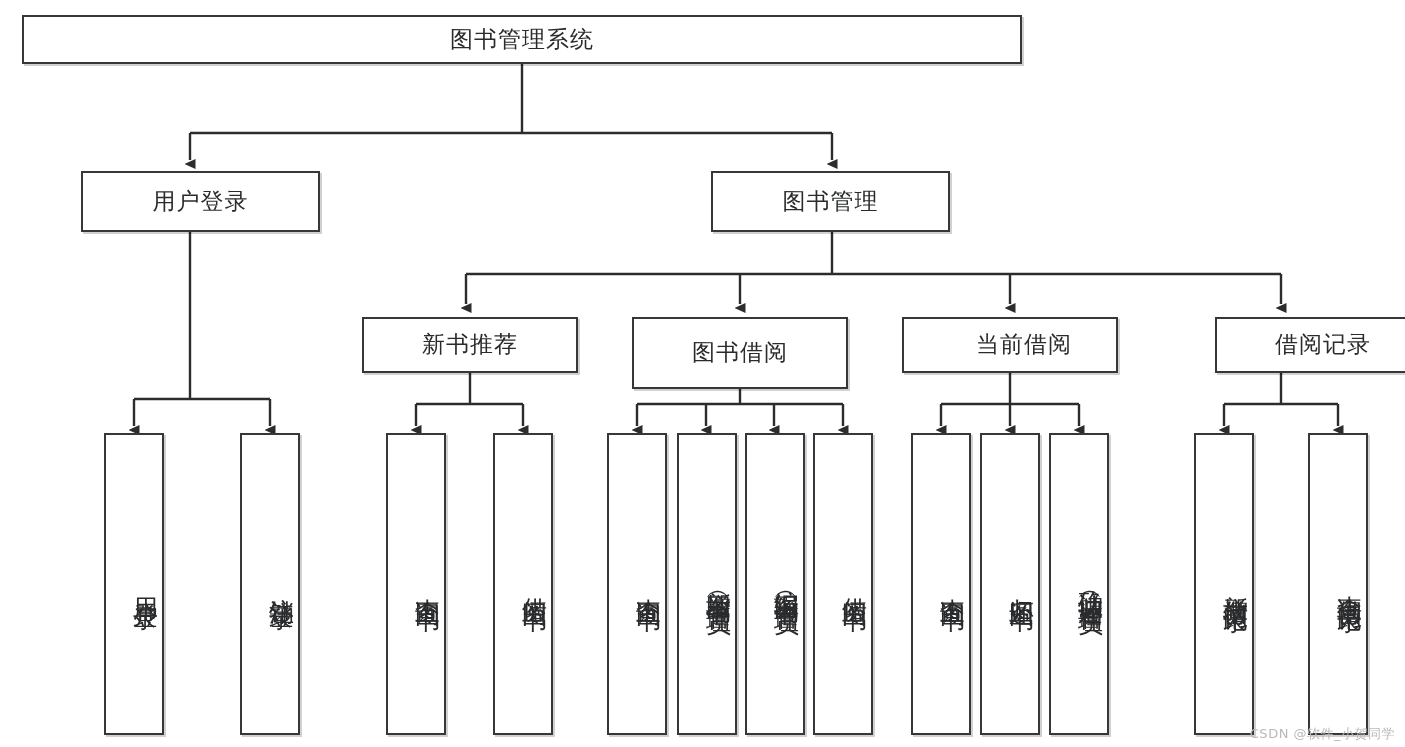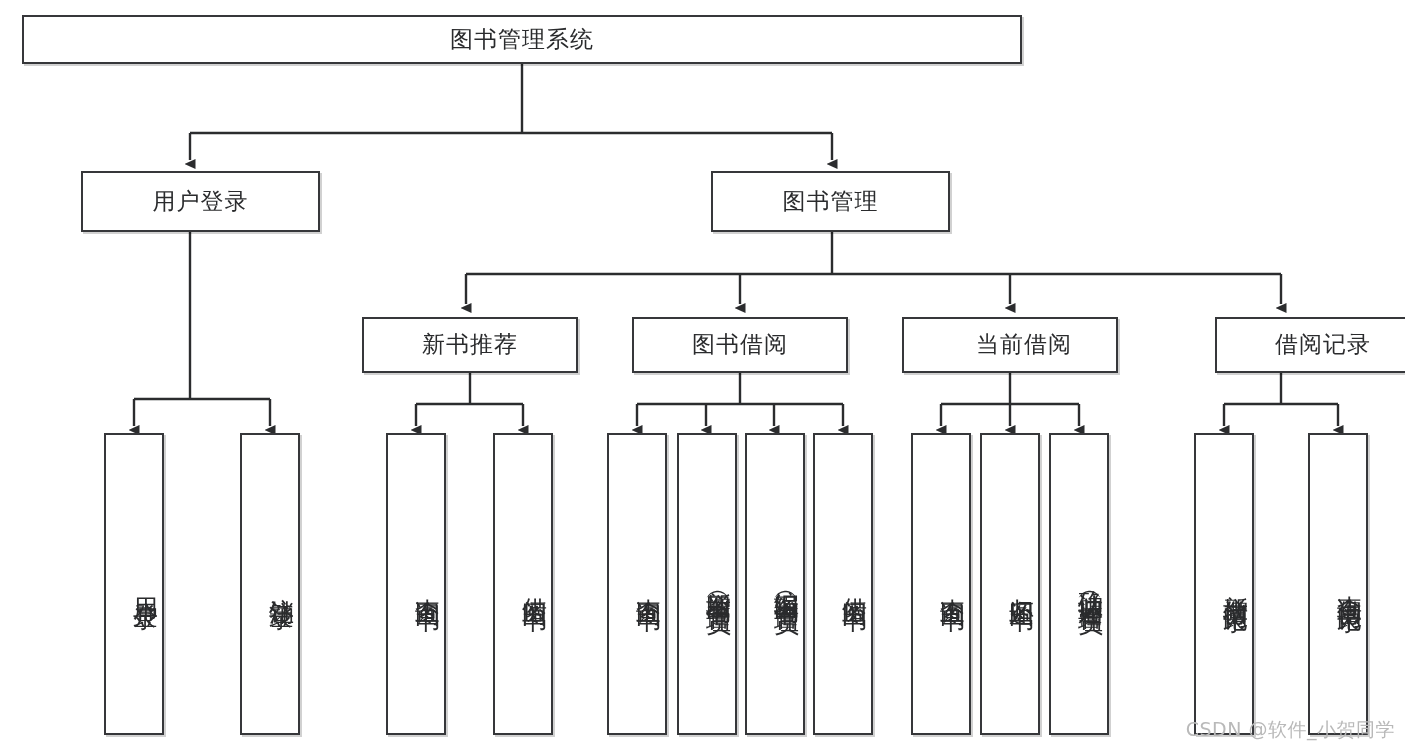--- a/index.html
+++ b/index.html
@@ -56,21 +56,21 @@
     align-items: flex-start;
   }
   .node-label {
     display: block;
     white-space: pre-line;
   }
   .watermark {
     position: absolute;
     right: 10px;
     bottom: 4px;
-    font-size: 19px;
+    font-size: 13px;
     color: #b9b9b9;
     letter-spacing: 0.5px;
     white-space: nowrap;
     font-family: "DejaVu Sans", "Liberation Sans", sans-serif;
   }
 </style>
 </head>
 <body>
 
 <div id="canvas">
@@ -134,21 +134,21 @@
   </div>
 
   <div class="node horizontal" style="left:362px; top:317px; width:216px; height:56px;">
     <span class="node-label">新书推荐</span>
   </div>
 
   <div class="node horizontal" style="left:711px; top:171px; width:239px; height:61px;">
     <span class="node-label">图书管理</span>
   </div>
 
-  <div class="node horizontal" style="left:632px; top:317px; width:216px; height:56px;">
+  <div class="node horizontal" style="left:632px; top:317px; width:216px; height:72px;">
     <span class="node-label">图书借阅</span>
   </div>
 
   <div class="node horizontal" style="left:902px; top:317px; width:216px; height:56px;padding-left:28px;">
     <span class="node-label">当前借阅</span>
   </div>
 
   <div class="node horizontal" style="left:1172px; top:317px; width:216px; height:56px;margin-left:43px;">
     <span class="node-label">借阅记录</span>
   </div>

